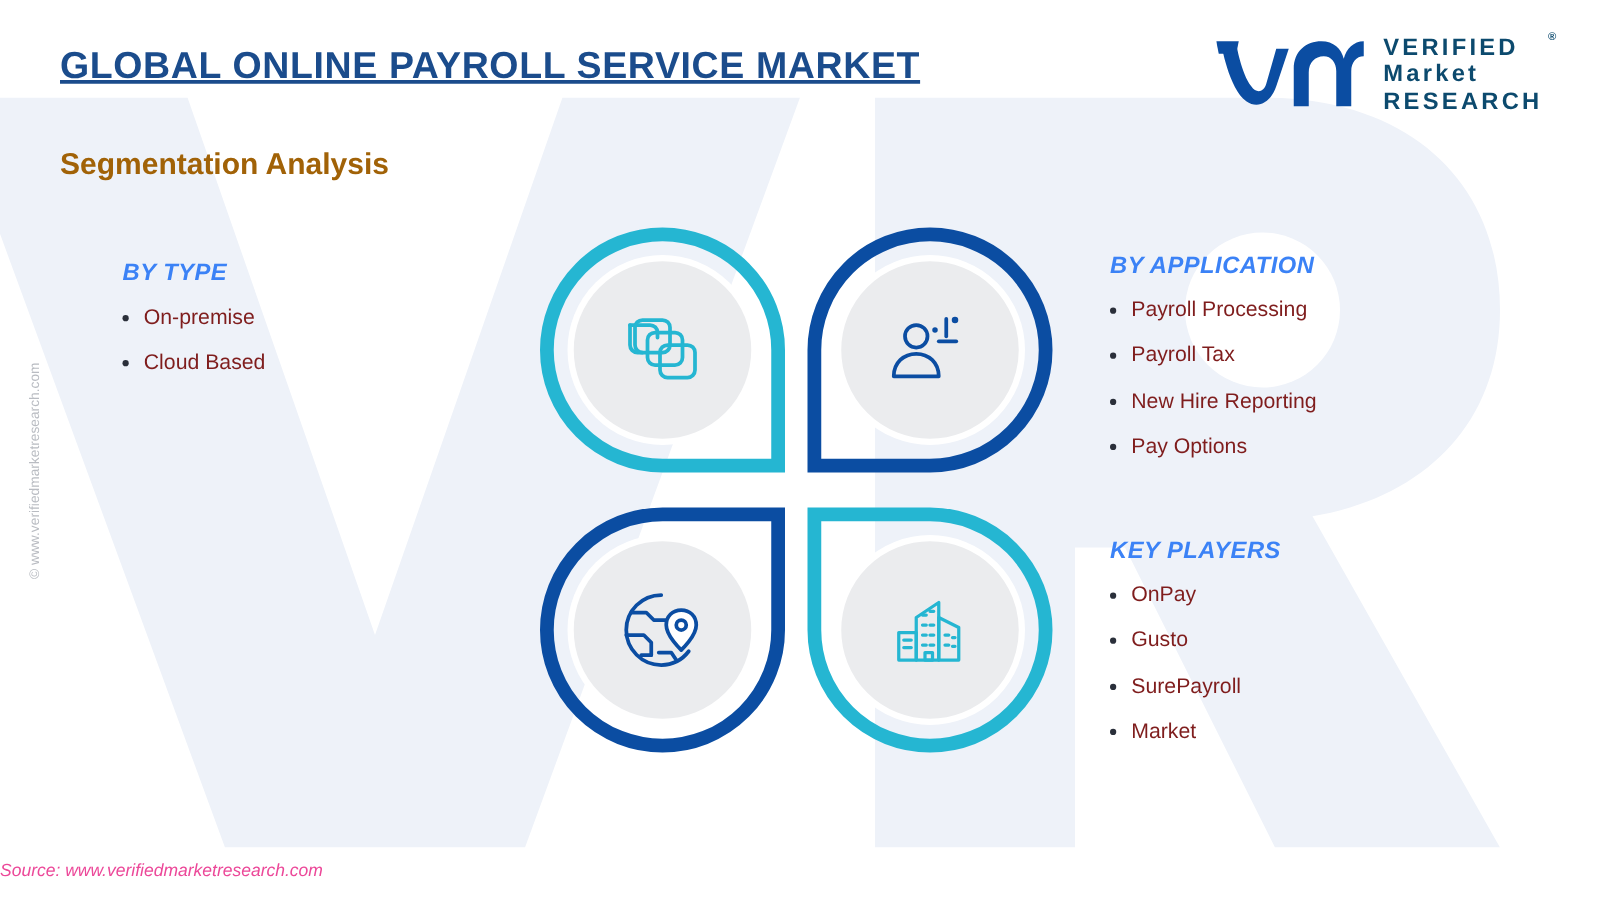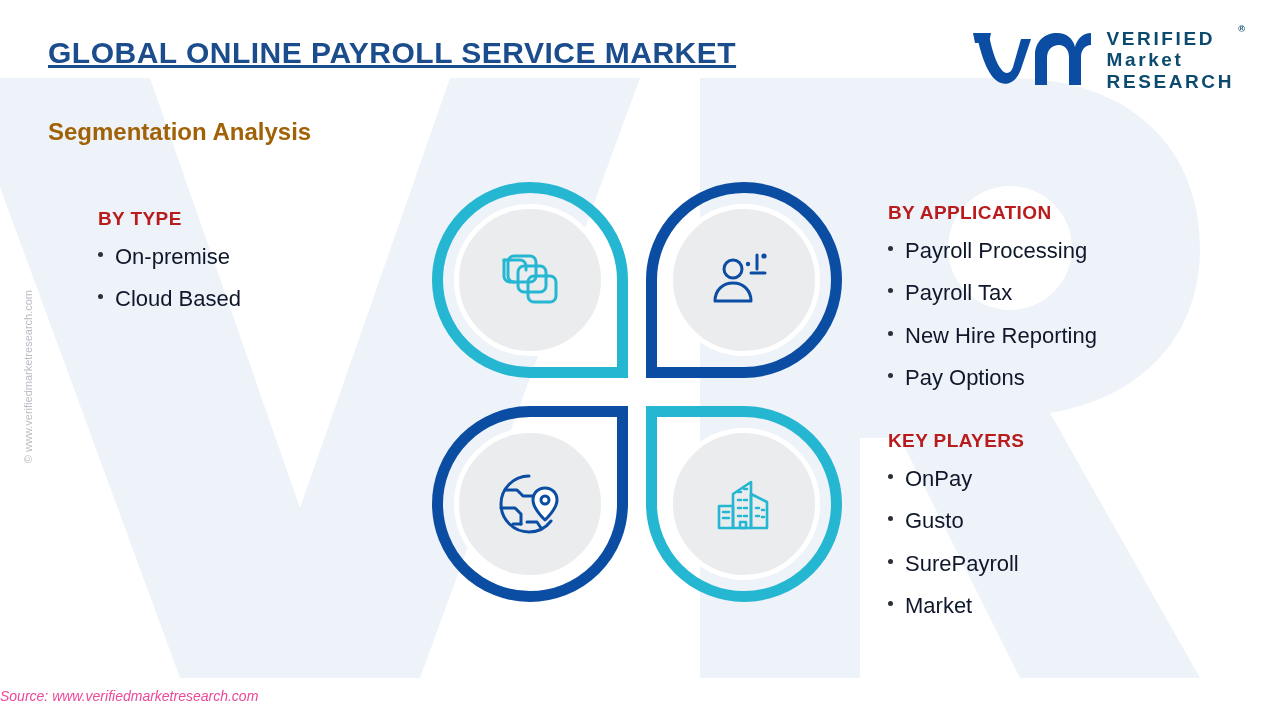--- a/index.html
+++ b/index.html
@@ -119,31 +119,32 @@
     align-items: center;
     justify-content: center;
   }
   .disc svg { display: block; }
 
   
   .col { position: absolute; z-index: 3; }
   .col-head {
     font-size: 19px;
     font-weight: bold;
-    color: #b91c1c;
+    color: #3b82f6;
     letter-spacing: 0.4px;
     margin-bottom: 14px;
+    font-style: italic;
   }
   .bullets { list-style: none; }
   .bullets li {
     display: flex;
     align-items: flex-start;
     gap: 12px;
-    font-size: 22px;
-    color: #0f172a;
+    font-size: 17px;
+    color: #7f1d1d;
     line-height: 1.2;
     margin-bottom: 16px;
   }
   .bullets li .dot {
     display: inline-block;
     width: 5px; height: 5px;
     min-width: 5px;
     border-radius: 50%;
     background: #2a2f3a;
     margin-top: 8px;

